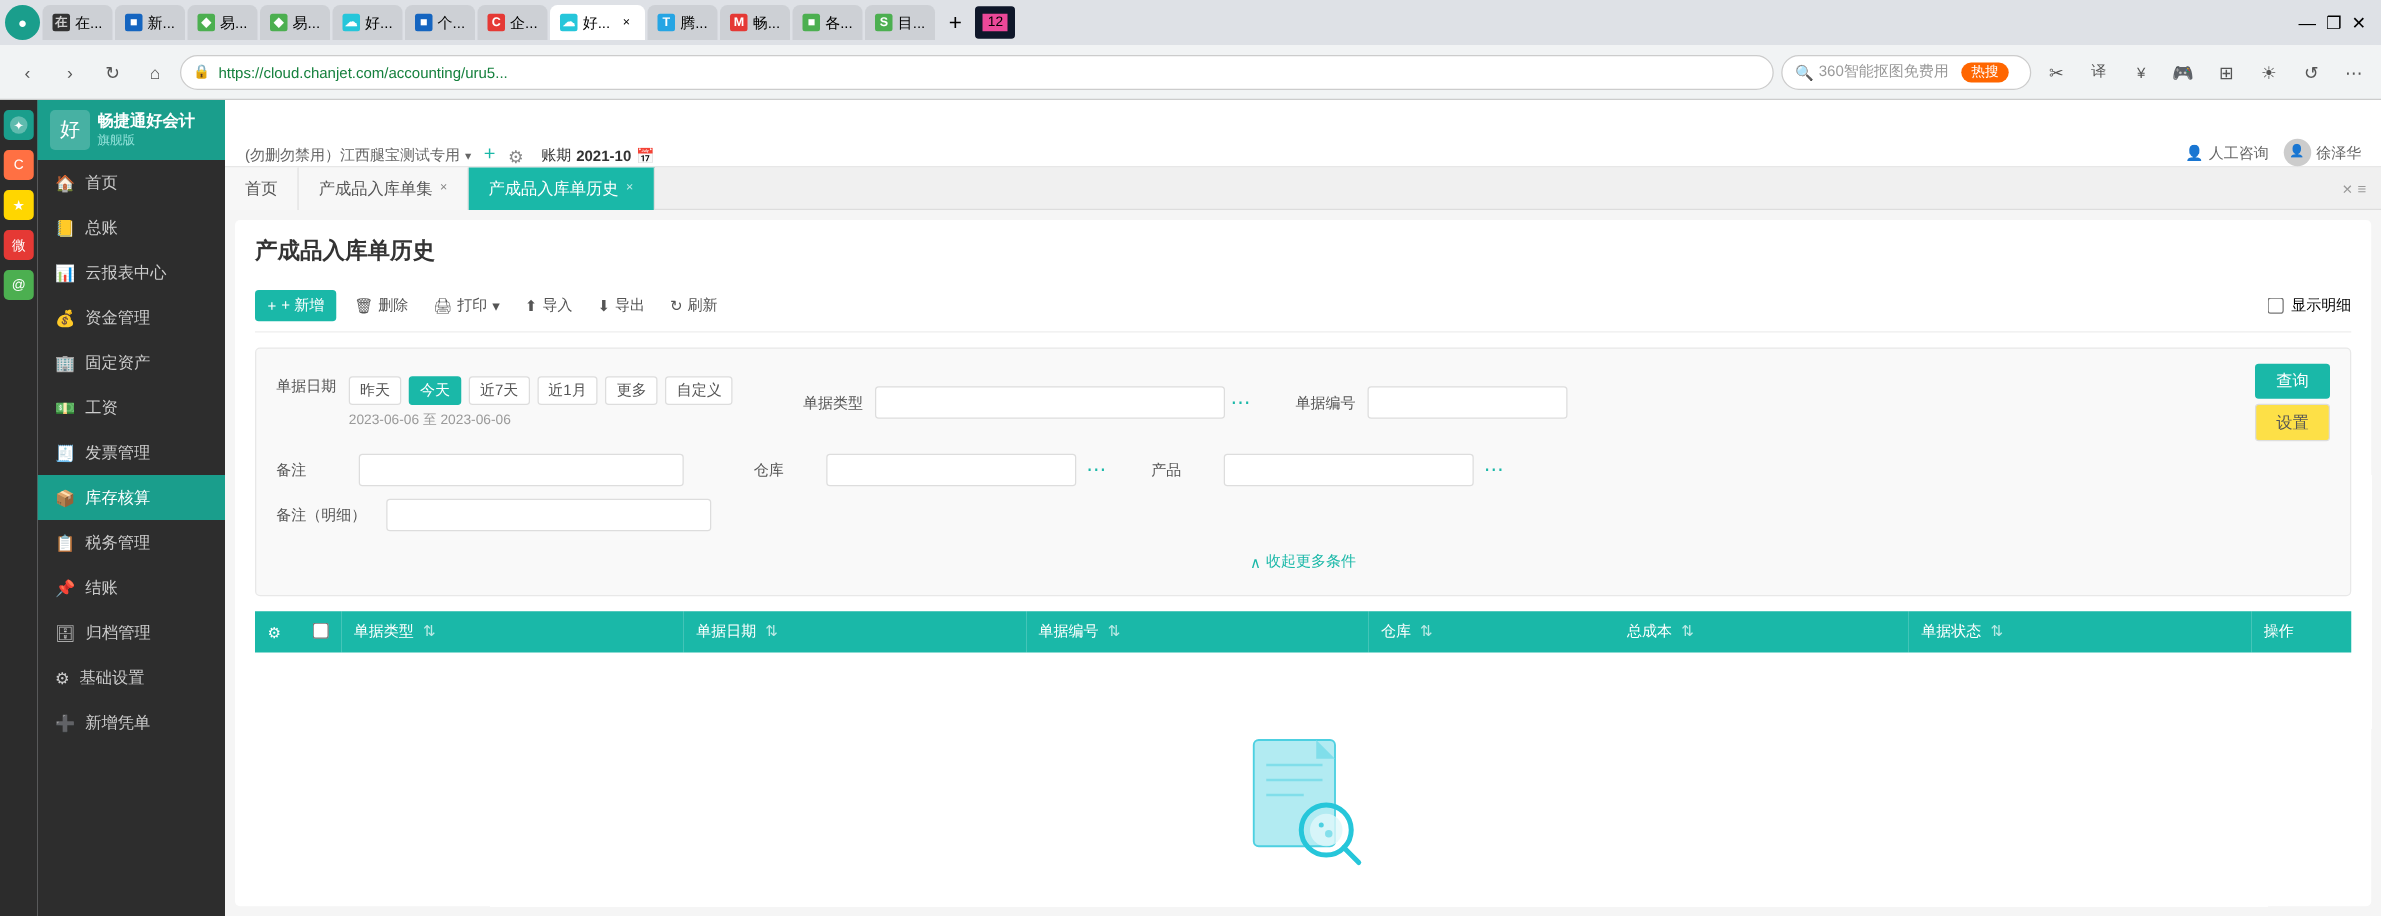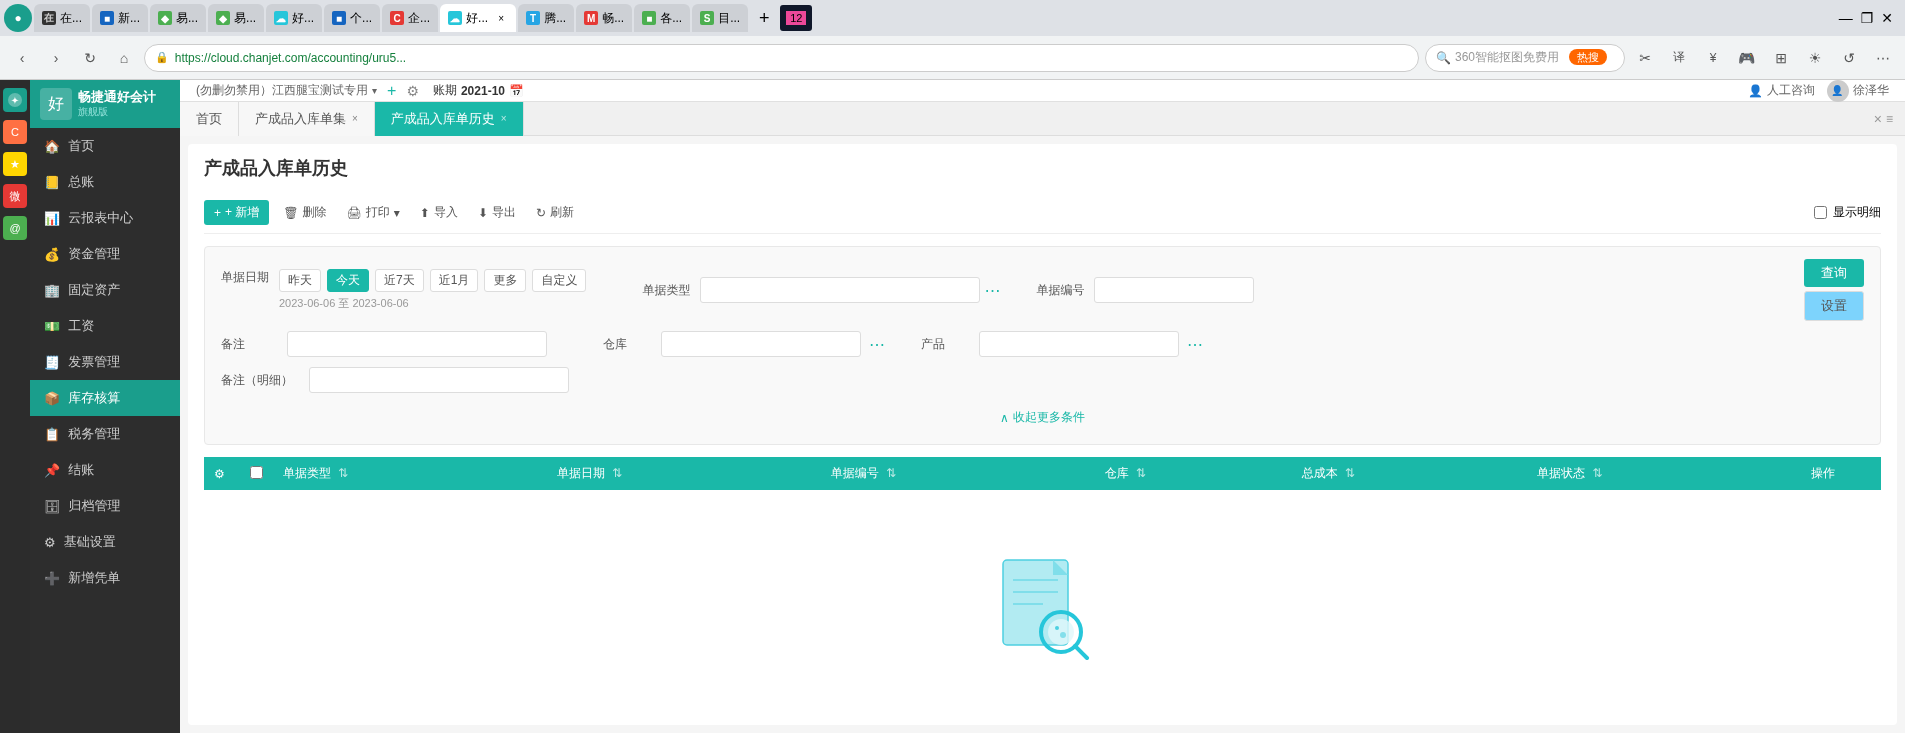--- a/index.html
+++ b/index.html
@@ -35,21 +35,21 @@
     .sidebar-logo-sub { color: #90e0d8; font-size: 10px; }
     .sidebar-menu { flex: 1; overflow-y: auto; }
     .sidebar-item { display: flex; align-items: center; gap: 8px; padding: 9px 14px; cursor: pointer; font-size: 13px; color: #ccc; }
     .sidebar-item.active { background: #1a9e8c; color: #fff; }
     .sidebar-icon { font-size: 13px; }
 
     
     .main-content { flex: 1; display: flex; flex-direction: column; background: #f5f5f5; overflow: hidden; }
 
     
-    .top-bar { background: #fff; border-bottom: 1px solid #e0e0e0; display: flex; align-items: center; padding: 0 16px; height: 22px; gap: 10px; }
+    .top-bar { background: #fff; border-bottom: 1px solid #e0e0e0; display: flex; align-items: flex-end; padding: 0 16px; height: 54px; gap: 10px; }
     .company-selector { display: flex; align-items: center; gap: 4px; font-size: 12px; color: #666; cursor: pointer; }
     .period-info { display: flex; align-items: center; gap: 4px; font-size: 12px; color: #333; margin-left: 4px; }
     .top-bar-right { margin-left: auto; display: flex; align-items: center; gap: 12px; }
     .user-service { display: flex; align-items: center; gap: 4px; font-size: 12px; color: #666; cursor: pointer; }
 
     
     .page-tabs { background: #f0f0f0; border-bottom: 1px solid #ddd; display: flex; align-items: center; height: 34px; }
     .page-tab { padding: 0 16px; height: 34px; display: flex; align-items: center; font-size: 13px; cursor: pointer; border-right: 1px solid #ddd; }
     .page-tab.active { background: #1ab8a8; color: #fff; }
     .page-tab.inactive { background: #f7f7f7; color: #555; }
@@ -83,21 +83,21 @@
     .table-header th .sort-icon { margin-left: 4px; opacity: 0.7; }
     .settings-col { width: 36px; }
     .checkbox-col { width: 30px; }
     .ops-col { width: 80px; text-align: center; }
 
     
     .empty-state { display: flex; flex-direction: column; align-items: center; justify-content: center; padding: 60px 0; }
 
     
     .query-btn { background: #1ab8a8; color: #fff; border: none; border-radius: 3px; padding: 5px 1px; font-size: 13px; cursor: pointer; }
-    .settings-btn { background: #7dd3fc; color: #555; border: 1px solid #ddd; border-radius: 3px; padding: 5px 16px; font-size: 13px; cursor: pointer; }
+    .settings-btn { background: #fde047; color: #555; border: 1px solid #ddd; border-radius: 3px; padding: 5px 16px; font-size: 13px; cursor: pointer; }
 
     .filter-right { display: flex; flex-direction: column; gap: 4px; margin-left: auto; }
 
     .dots { color: #1ab8a8; font-size: 16px; cursor: pointer; }
   </style>
 </head>
 <body>
 
 <div class="browser-chrome">
 

